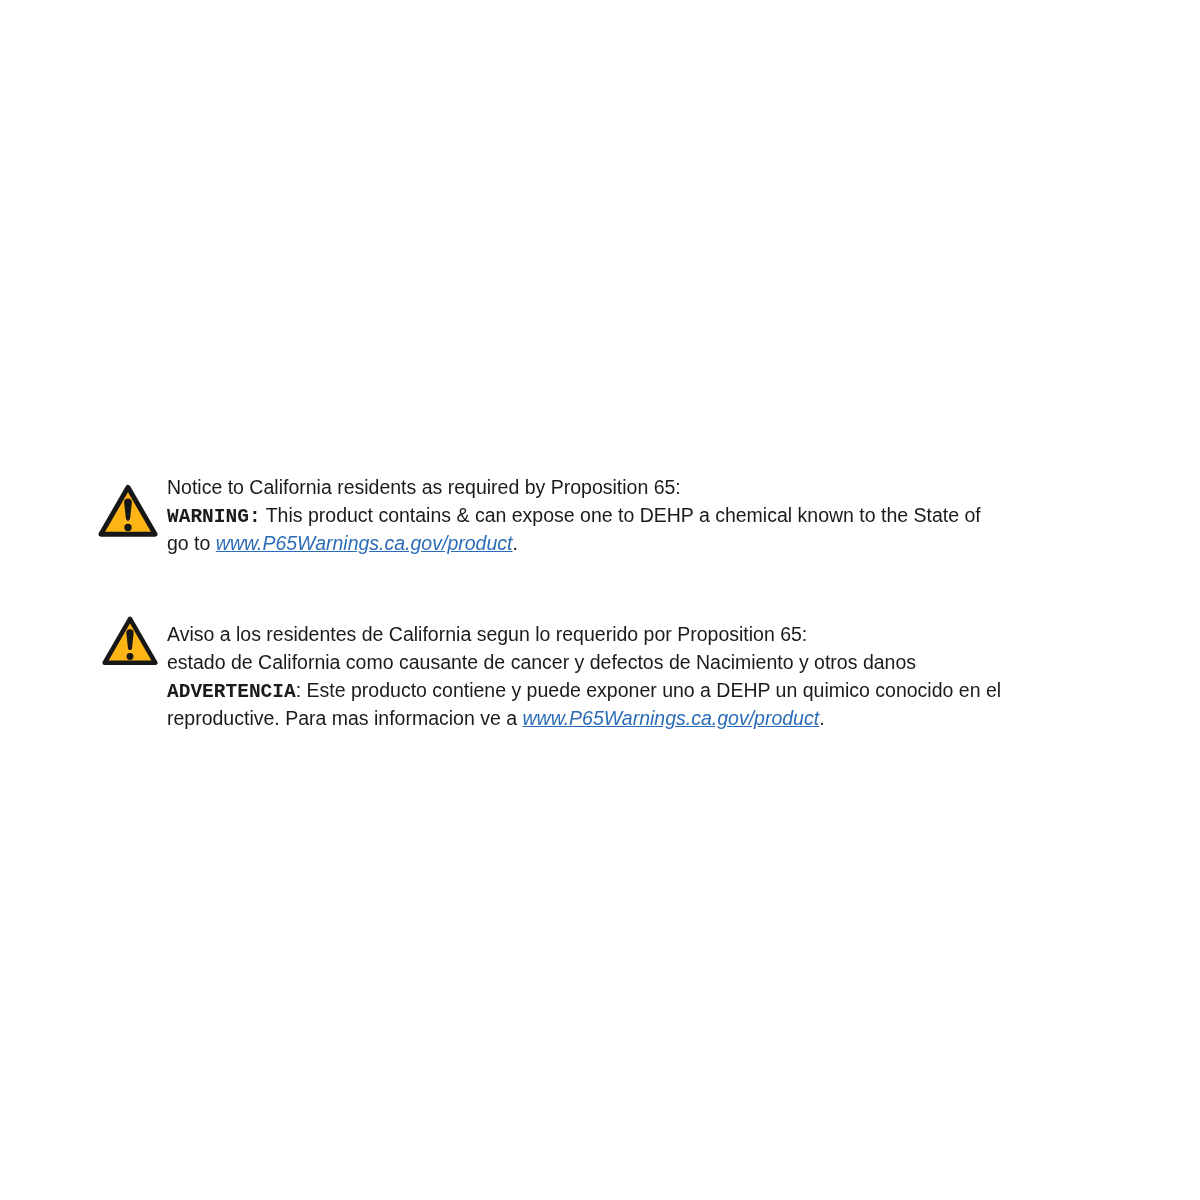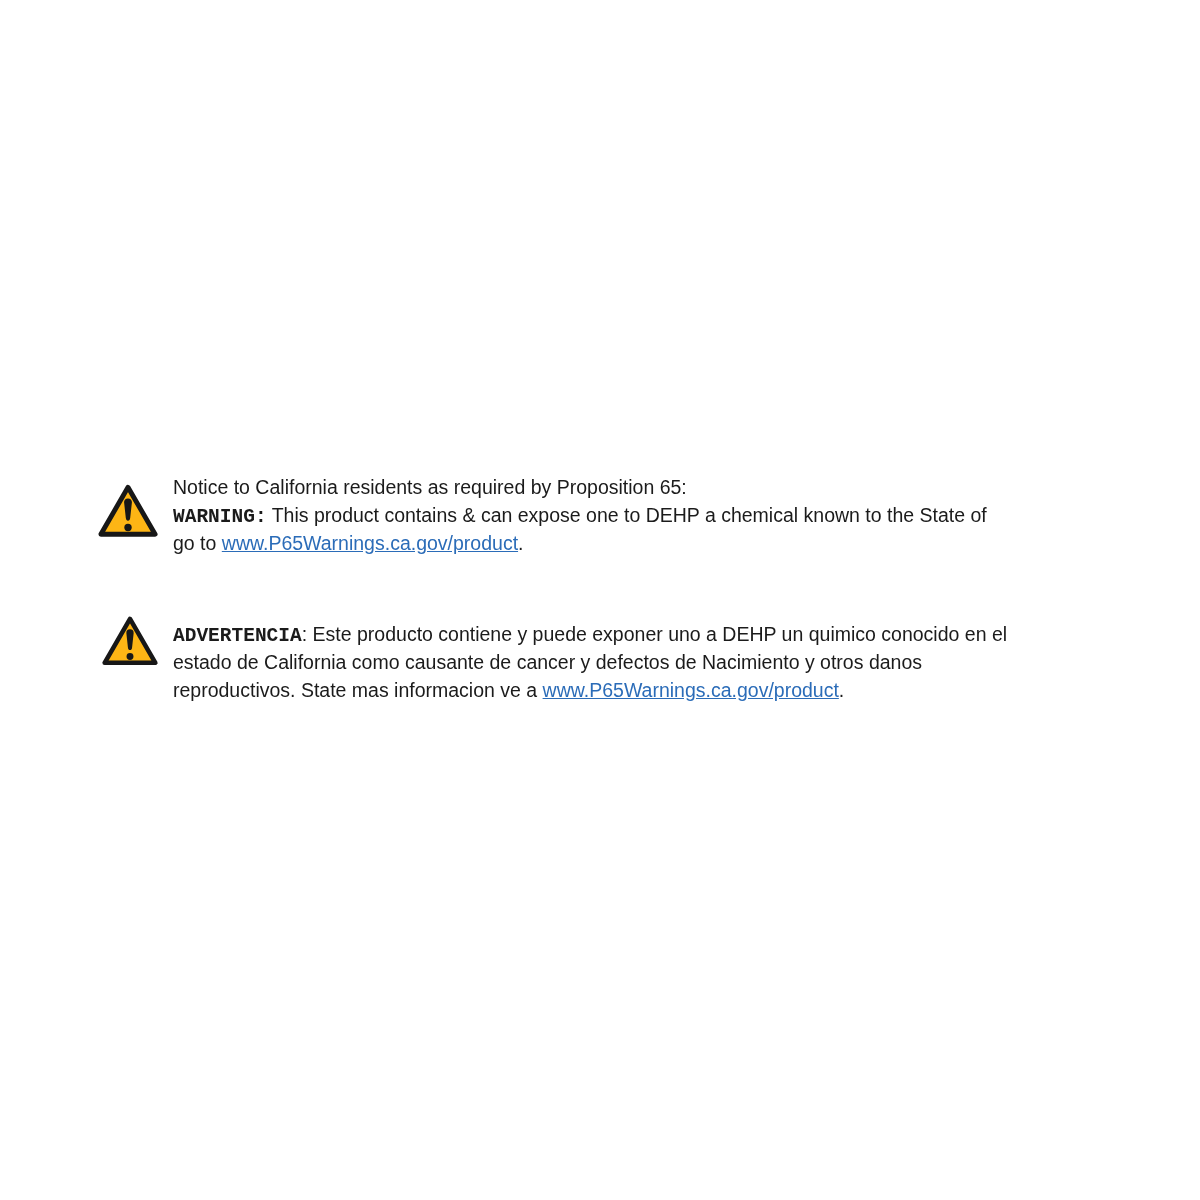--- a/index.html
+++ b/index.html
@@ -12,37 +12,38 @@
     height: 1200px;
     position: relative;
     font-family: "Liberation Sans", "DejaVu Sans", sans-serif;
     color: #1b1b1b;
   }
   .warning-icon {
     position: absolute;
   }
   .textblock {
     position: absolute;
-    left: 173px;
+    left: 167px;
   }
   .line {
     height: 28px;
     line-height: 28px;
     font-size: 19.5px;
     white-space: pre;
     color: #1b1b1b;
   }
   .bold-label {
     font-weight: bold;
     font-family: Liberation Mono, monospace;
   }
   .link {
     color: #2b6cb8;
     text-decoration: underline;
     cursor: pointer;
+    font-style: italic;
   }
   #text-en { top: 473px; }
   #icon-en { left: 97px; top: 483px; }
   #text-es { top: 620px; }
   #icon-es { left: 101px; top: 614px; }
 </style>
 </head>
 <body>
 
 <main>
@@ -63,18 +64,19 @@
 
   <span id="icon-es" class="warning-icon">
     <svg width="58" height="55" viewBox="0 0 64 58" aria-hidden="true">
       <path d="M32 4 L60 52.5 L4 52.5 Z" fill="#fdb515" stroke="#171717" stroke-width="5" stroke-linejoin="round"></path>
       <path d="M32 15.5 c2.7 0 4.3 1.7 4 4.4 l-1.7 15.6 c-0.2 1.9 -1.1 3 -2.3 3 s-2.1 -1.1 -2.3 -3 l-1.7 -15.6 c-0.3 -2.7 1.3 -4.4 4 -4.4 z" fill="#171717"></path>
       <circle cx="32" cy="45.5" r="3.8" fill="#171717"></circle>
     </svg>
   </span>
 
   <section id="text-es" class="textblock">
+    <div class="line">Aviso a los residentes de California segun lo requerido por Proposition 65:</div>
+    <div class="line">estado de California como causante de cancer y defectos de Nacimiento y otros danos</div>
     <div class="line"><span class="bold-label">ADVERTENCIA</span><span>: Este producto contiene y puede exponer uno a DEHP un quimico conocido en el</span></div>
-    <div class="line">estado de California como causante de cancer y defectos de Nacimiento y otros danos</div>
-    <div class="line"><span>reproductivos. State mas informacion ve a </span><a class="link">www.P65Warnings.ca.gov/product</a><span>.</span></div>
+    <div class="line"><span>reproductive. Para mas informacion ve a </span><a class="link">www.P65Warnings.ca.gov/product</a><span>.</span></div>
   </section>
 
 </main>
 
 </body></html>

